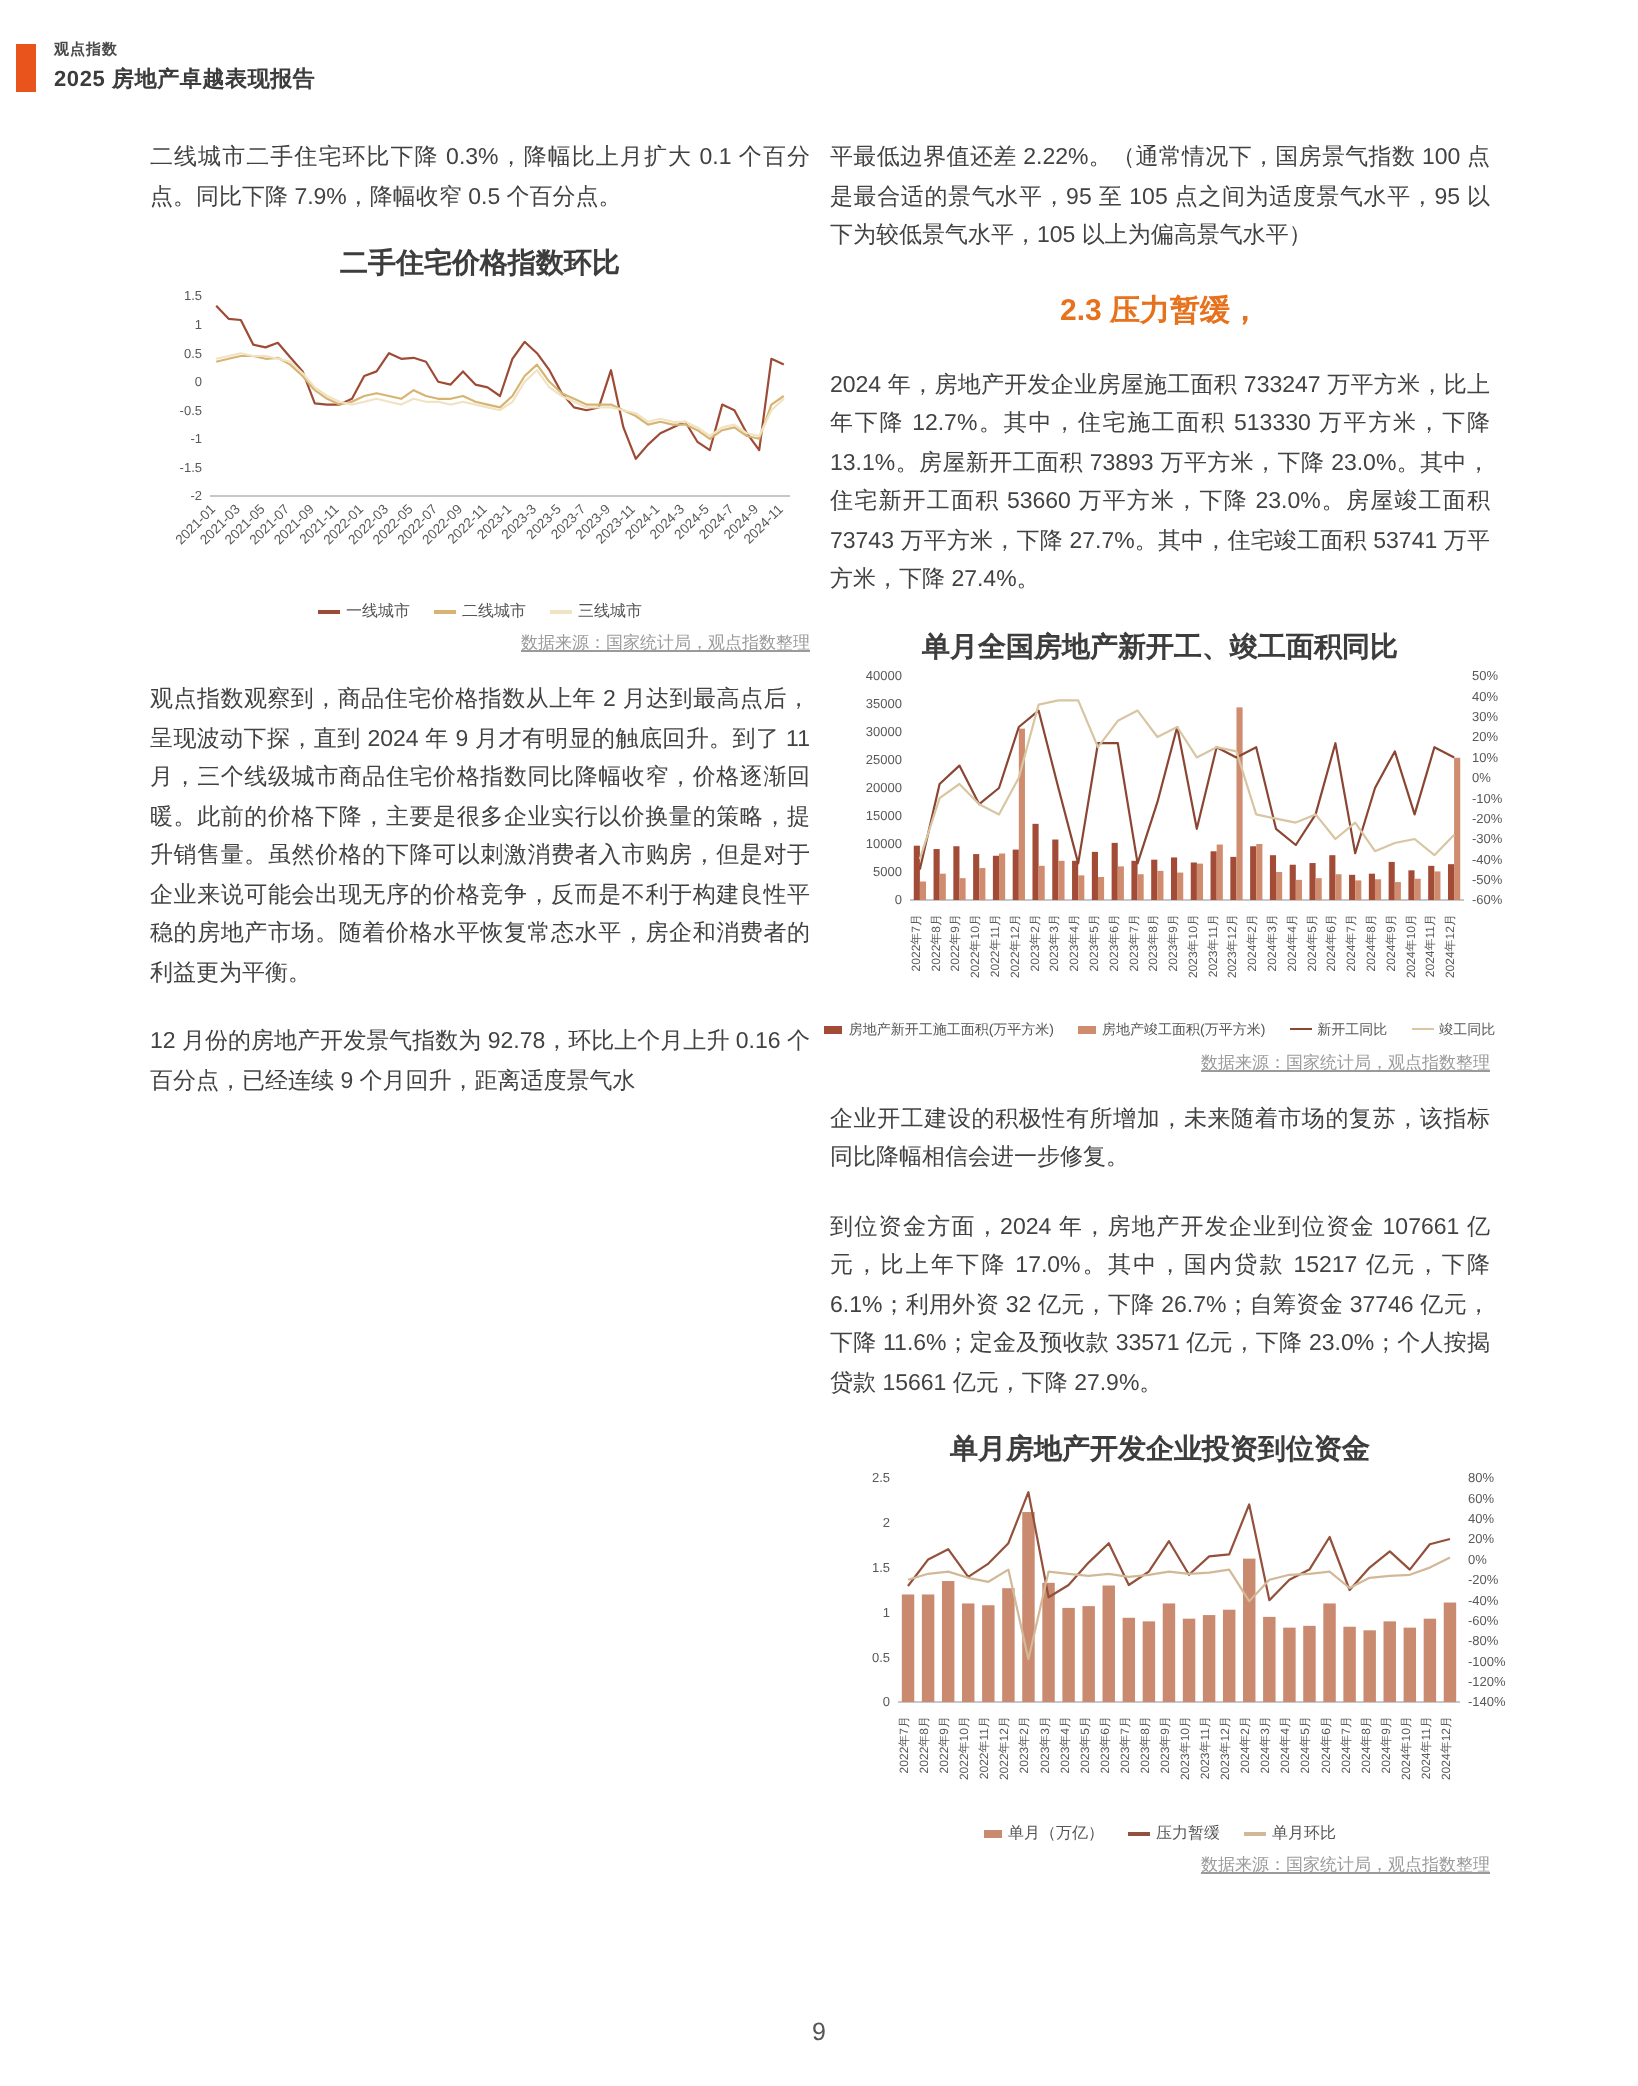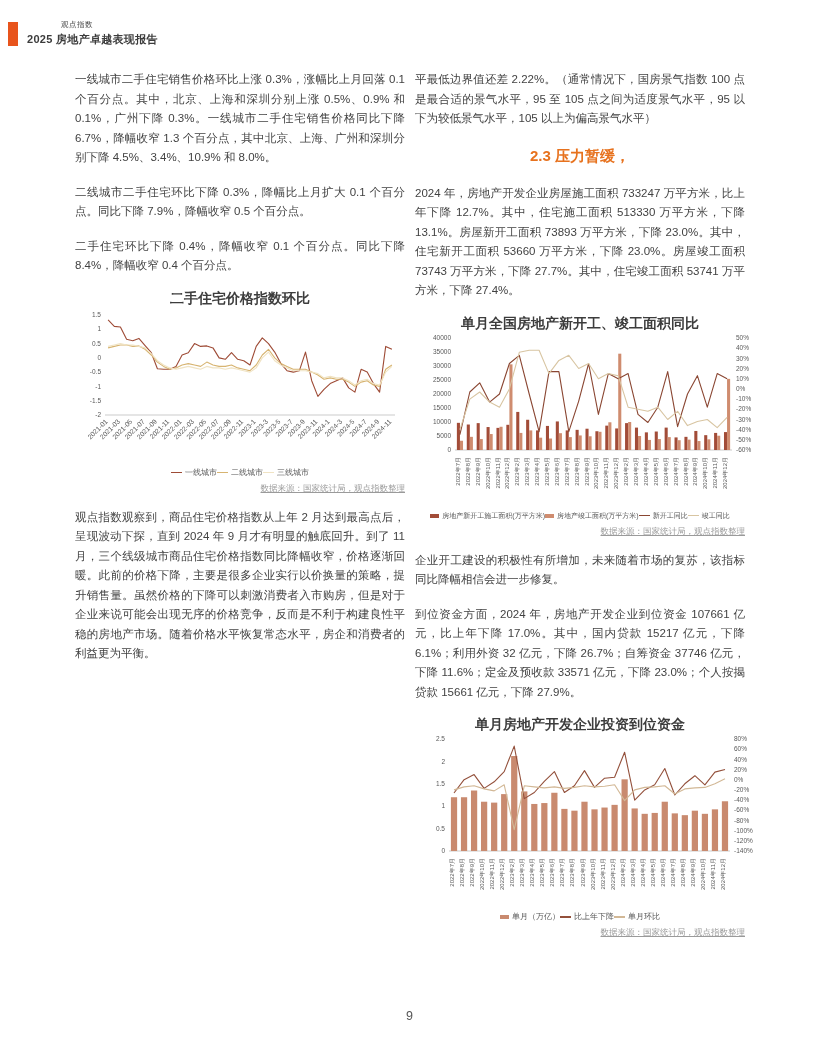--- a/index.html
+++ b/index.html
@@ -1,52 +1,50 @@
 <!DOCTYPE html>
 <html><head>
 <meta charset="utf-8">
 <style>
   html,body{margin:0;padding:0;background:#ffffff;}
   body{width:819px;height:1043px;font-family:"Liberation Sans","DejaVu Sans",sans-serif;}
   .page{position:relative;width:819px;height:1043px;background:#fff;overflow:hidden;}
   .brand{position:absolute;left:8px;top:20px;display:flex;align-items:flex-start;}
   .brand-bar{width:10px;height:24px;margin-right:9px;margin-top:2px;}
-  .brand-name{font-size:7.5px;font-weight:normal;color:#4a4a4a;letter-spacing:0.5px;margin-left:34px;}
+  .brand-name{font-size:7.5px;font-weight:bold;color:#4a4a4a;letter-spacing:0.5px;}
   .brand-title{font-size:11px;font-weight:bold;color:#3c3c3c;margin-top:2px;letter-spacing:0.3px;}
   .col{position:absolute;top:70px;width:330px;color:#424242;font-size:11.5px;line-height:19.5px;text-align:justify;}
   .col-left{left:75px;}
   .col-right{left:415px;}
   .col p{margin:0 0 15px 0;}
   .section-heading{margin:14px 0 16px 0;font-size:15px;font-weight:bold;line-height:24px;text-align:center;}
   .section-heading .l2{display:block;padding-left:31px;}
   .chart{margin:2px 0 14px 0;}
   .chart-title{text-align:center;font-weight:bold;font-size:14px;color:#3d3d3d;margin:0 0 1px 0;line-height:15px;}
   .chart svg{display:block;margin:0 auto;overflow:visible;}
-  .chart-legend{display:flex;justify-content:center;align-items:center;font-size:8px;color:#555;white-space:nowrap;line-height:12px;}
+  .chart-legend{display:flex;justify-content:center;align-items:center;gap:12px;font-size:8px;color:#555;white-space:nowrap;line-height:12px;}
   .chart-legend .mk{display:inline-block;vertical-align:middle;margin-right:3px;}
   .chart-source{text-align:right;font-size:8.5px;color:#9a9a9a;margin-top:3px;line-height:12px;text-decoration:underline;}
   .page-num{position:absolute;left:0;right:0;bottom:20px;text-align:center;font-size:12.5px;color:#555;}
 </style>
 </head>
 <body>
 
 <div class="page">
 
   <header class="brand">
     <div class="brand-bar" style="background: rgb(232, 84, 28);"></div>
     <div>
       <div class="brand-name">观点指数</div>
       <div class="brand-title">2025 房地产卓越表现报告</div>
     </div>
   </header>
 
   <section class="col col-left">
-    <p>一线城市二手住宅销售价格环比上涨 0.3%，涨幅比上月回落 0.1 个百分点。其中，北京、上海和深圳分别上涨 0.5%、0.9% 和 0.1%，广州下降 0.3%。一线城市二手住宅销售价格同比下降 6.7%，降幅收窄 1.3 个百分点，其中北京、上海、广州和深圳分别下降 4.5%、3.4%、10.9% 和 8.0%。</p>
     <p>二线城市二手住宅环比下降 0.3%，降幅比上月扩大 0.1 个百分点。同比下降 7.9%，降幅收窄 0.5 个百分点。</p>
-    <p>二手住宅环比下降 0.4%，降幅收窄 0.1 个百分点。同比下降 8.4%，降幅收窄 0.4 个百分点。</p>
     <div class="chart">
         <div class="chart-title">二手住宅价格指数环比</div>
         <svg width="330" height="160" viewBox="0 0 330 160">
           <text x="26" y="10.2" text-anchor="end" font-size="6.5" fill="#595959">1.5</text>
           <text x="26" y="24.485714285714284" text-anchor="end" font-size="6.5" fill="#595959">1</text>
           <text x="26" y="38.77142857142857" text-anchor="end" font-size="6.5" fill="#595959">0.5</text>
           <text x="26" y="53.057142857142864" text-anchor="end" font-size="6.5" fill="#595959">0</text>
           <text x="26" y="67.34285714285714" text-anchor="end" font-size="6.5" fill="#595959">-0.5</text>
           <text x="26" y="81.62857142857143" text-anchor="end" font-size="6.5" fill="#595959">-1</text>
           <text x="26" y="95.91428571428573" text-anchor="end" font-size="6.5" fill="#595959">-1.5</text>
@@ -81,20 +79,21 @@
           <text x="316.9" y="115" text-anchor="end" font-size="6.8" fill="#595959" transform="rotate(-45 316.9 115)">2024-11</text>
         </svg>
         <div class="chart-legend">
           <span><span class="mk" style="width: 11px; height: 1.6px; background: rgb(158, 75, 54);"></span><span>一线城市</span></span>
           <span><span class="mk" style="width: 11px; height: 1.6px; background: rgb(215, 180, 113);"></span><span>二线城市</span></span>
           <span><span class="mk" style="width: 11px; height: 1.6px; background: rgb(240, 227, 195);"></span><span>三线城市</span></span>
         </div>
         <div class="chart-source">数据来源：国家统计局，观点指数整理</div>
       </div>
     <p>观点指数观察到，商品住宅价格指数从上年 2 月达到最高点后，呈现波动下探，直到 2024 年 9 月才有明显的触底回升。到了 11 月，三个线级城市商品住宅价格指数同比降幅收窄，价格逐渐回暖。此前的价格下降，主要是很多企业实行以价换量的策略，提升销售量。虽然价格的下降可以刺激消费者入市购房，但是对于企业来说可能会出现无序的价格竞争，反而是不利于构建良性平稳的房地产市场。随着价格水平恢复常态水平，房企和消费者的利益更为平衡。</p>
+    <p>12 月份的房地产开发景气指数为 92.78，环比上个月上升 0.16 个百分点，已经连续 9 个月回升，距离适度景气水</p>
   </section>
 
   <section class="col col-right">
     <p>平最低边界值还差 2.22%。（通常情况下，国房景气指数 100 点是最合适的景气水平，95 至 105 点之间为适度景气水平，95 以下为较低景气水平，105 以上为偏高景气水平）</p>
     <h2 class="section-heading" style="color: rgb(231, 114, 30);">
       <span>2.3</span>
       <span>压力暂缓，</span>
     </h2>
     <p>2024 年，房地产开发企业房屋施工面积 733247 万平方米，比上年下降 12.7%。其中，住宅施工面积 513330 万平方米，下降 13.1%。房屋新开工面积 73893 万平方米，下降 23.0%。其中，住宅新开工面积 53660 万平方米，下降 23.0%。房屋竣工面积 73743 万平方米，下降 27.7%。其中，住宅竣工面积 53741 万平方米，下降 27.4%。</p>
     <div class="chart">
@@ -295,21 +294,21 @@
           <text x="249.8" y="125" text-anchor="end" font-size="6" fill="#595959" transform="rotate(-90 249.8 125)">2024年6月</text>
           <text x="259.8" y="125" text-anchor="end" font-size="6" fill="#595959" transform="rotate(-90 259.8 125)">2024年7月</text>
           <text x="269.8" y="125" text-anchor="end" font-size="6" fill="#595959" transform="rotate(-90 269.8 125)">2024年8月</text>
           <text x="279.9" y="125" text-anchor="end" font-size="6" fill="#595959" transform="rotate(-90 279.9 125)">2024年9月</text>
           <text x="289.9" y="125" text-anchor="end" font-size="6" fill="#595959" transform="rotate(-90 289.9 125)">2024年10月</text>
           <text x="299.9" y="125" text-anchor="end" font-size="6" fill="#595959" transform="rotate(-90 299.9 125)">2024年11月</text>
           <text x="310.0" y="125" text-anchor="end" font-size="6" fill="#595959" transform="rotate(-90 310.0 125)">2024年12月</text>
         </svg>
         <div class="chart-legend">
           <span><span class="mk" style="width: 9px; height: 4px; background: rgb(201, 138, 111);"></span><span>单月（万亿）</span></span>
-          <span><span class="mk" style="width: 11px; height: 1.6px; background: rgb(147, 80, 59);"></span><span>比上年下降</span></span>
+          <span><span class="mk" style="width: 11px; height: 1.6px; background: rgb(147, 80, 59);"></span><span>压力暂缓</span></span>
           <span><span class="mk" style="width: 11px; height: 1.6px; background: rgb(210, 184, 150);"></span><span>单月环比</span></span>
         </div>
         <div class="chart-source">数据来源：国家统计局，观点指数整理</div>
       </div>
   </section>
 
   <div class="page-num">9</div>
 </div>
 
 </body></html>

